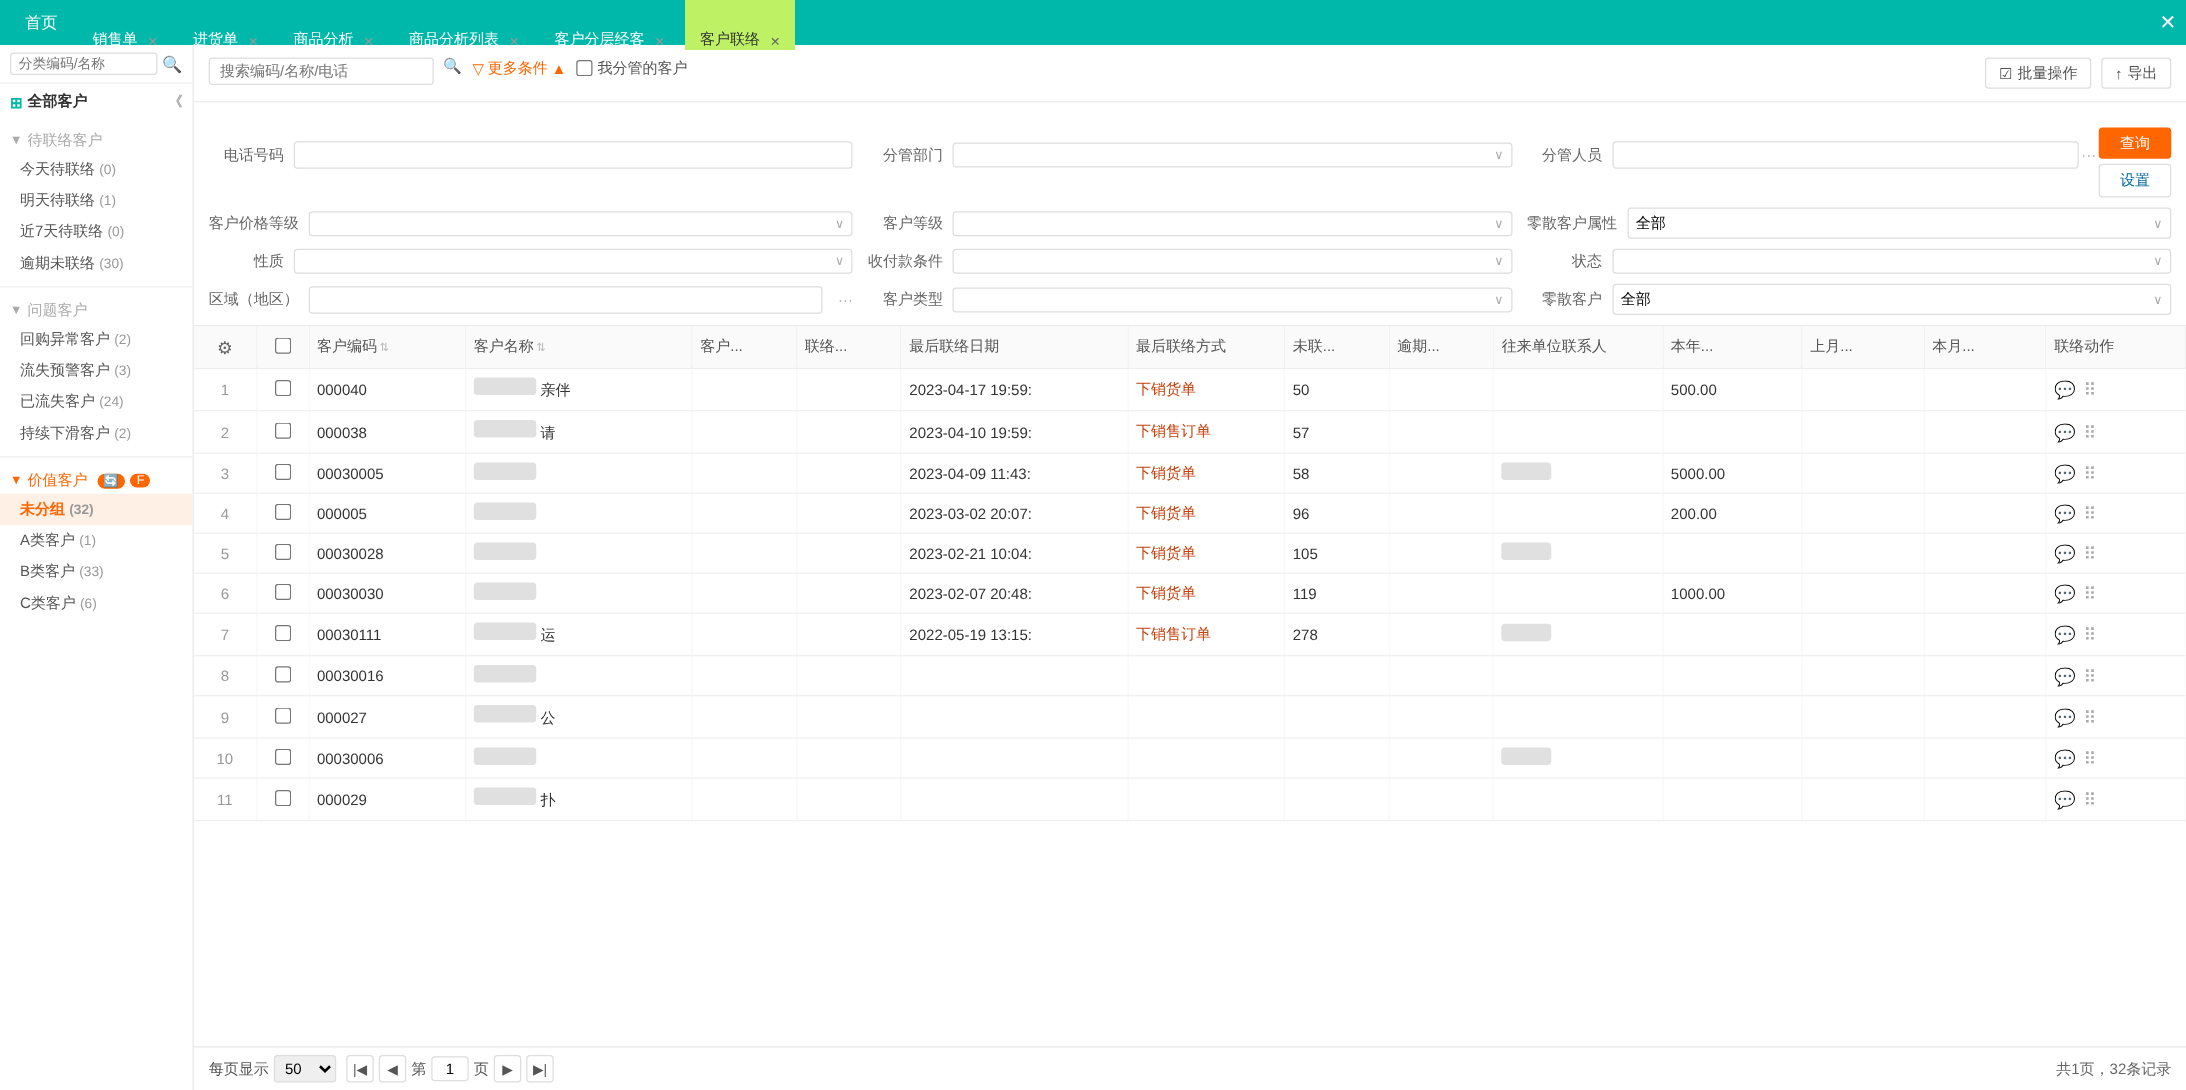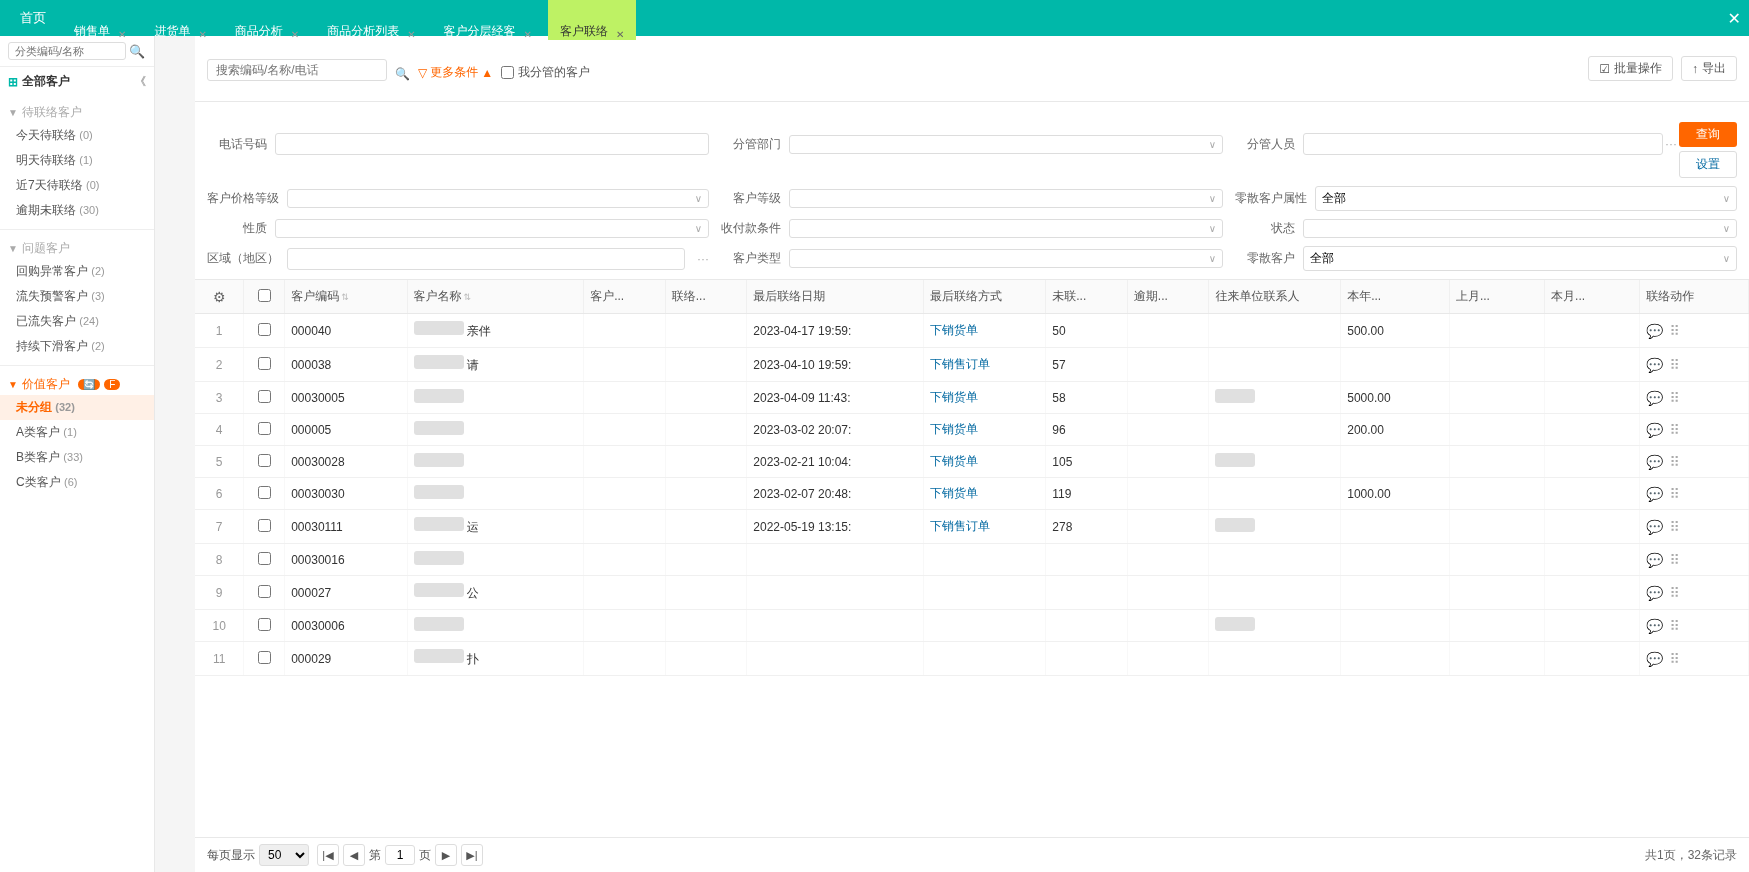--- a/index.html
+++ b/index.html
@@ -14,21 +14,21 @@
       padding: 0 12px; height: 44px; display: flex; align-items: flex-end; gap: 4px;
       cursor: pointer; color: white; font-size: 13px; white-space: nowrap;
     }
     .nav-tab.active { background: #bef264; color: #333; border-radius: 4px 4px 0 0; }
     .nav-tab .close-x { font-size: 10px; color: #999; cursor: pointer; margin-left: 4px; }
     .nav-tab.active .close-x { color: #666; }
     .nav-home { padding: 0 12px; height: 36px; display: flex; align-items: center; color: white; font-size: 13px; cursor: pointer; }
     .top-nav-close { position: absolute; right: 8px; top: 50%; transform: translateY(-50%); color: white; cursor: pointer; font-size: 16px; }
 
     
-    .main-layout { display: flex; height: calc(872px - 36px); gap: 40px; }
+    .main-layout { display: flex; height: calc(872px - 36px); }
 
     
     .sidebar { width: 155px; background: white; border-right: 1px solid #e8e8e8; display: flex; flex-direction: column; overflow-y: auto; flex-shrink: 0; }
     .sidebar-search { padding: 6px 8px; border-bottom: 1px solid #eee; display: flex; align-items: center; gap: 4px; }
     .sidebar-search input { border: 1px solid #ddd; border-radius: 3px; padding: 2px 6px; width: 100%; font-size: 11px; outline: none; }
     .sidebar-search-icon { color: #aaa; font-size: 13px; cursor: pointer; }
     .sidebar-header { display: flex; align-items: center; justify-content: space-between; padding: 6px 8px; font-weight: bold; color: #333; cursor: pointer; }
     .sidebar-header .icon-grid { color: #00b8a9; margin-right: 4px; }
     .sidebar-header-left { display: flex; align-items: center; }
     .sidebar-collapse { color: #aaa; font-size: 11px; cursor: pointer; }
@@ -37,21 +37,21 @@
     .sidebar-group-title .arrow { font-size: 10px; }
     .sidebar-item { padding: 4px 8px 4px 16px; color: #555; cursor: pointer; font-size: 12px; }
     .sidebar-item.active { background: #fff0e6; color: #f60; font-weight: bold; }
     .sidebar-item .count { color: #999; font-size: 11px; }
     .sidebar-divider { border: none; border-top: 1px solid #eee; margin: 2px 0; }
 
     
     .content-area { flex: 1; display: flex; flex-direction: column; overflow: hidden; }
 
     
-    .filter-bar { background: white; border-bottom: 1px solid #e8e8e8; padding: 20px 12px; display: flex; align-items: flex-end; gap: 8px; }
+    .filter-bar { background: white; border-bottom: 1px solid #e8e8e8; padding: 10px 12px; display: flex; align-items: flex-start; gap: 8px; }
     .filter-search-input { border: 1px solid #ddd; border-radius: 3px; padding: 3px 8px; width: 180px; outline: none; font-size: 12px; }
     .filter-search-btn { color: #aaa; cursor: pointer; }
     .filter-more { color: #f60; cursor: pointer; display: flex; align-items: center; gap: 3px; font-size: 12px; }
     .filter-checkbox { display: flex; align-items: center; gap: 4px; color: #555; cursor: pointer; }
     .filter-right { margin-left: auto; display: flex; align-items: center; gap: 8px; }
     .btn-batch { border: 1px solid #ddd; background: white; padding: 3px 10px; border-radius: 3px; cursor: pointer; color: #555; display: flex; align-items: center; gap: 4px; }
     .btn-export { border: 1px solid #ddd; background: white; padding: 3px 10px; border-radius: 3px; cursor: pointer; color: #555; display: flex; align-items: center; gap: 4px; }
 
     
     .advanced-filter { background: white; border-bottom: 1px solid #e8e8e8; padding: 8px 12px; display: grid; grid-template-columns: 1fr 1fr 1fr; gap: 8px 12px; }
@@ -77,21 +77,21 @@
     .col-contact { width: 60px; }
     .col-date { width: 130px; }
     .col-method { width: 90px; }
     .col-uncontact { width: 60px; }
     .col-overdue { width: 60px; }
     .col-contacts { width: 90px; }
     .col-year { width: 80px; }
     .col-last-month { width: 70px; }
     .col-this-month { width: 70px; }
     .col-actions { width: 80px; }
-    .link-text { color: #0369a1; cursor: pointer; text-decoration: none; }
+    .link-text { color: #c2410c; cursor: pointer; text-decoration: none; }
     .blurred { background: #e0e0e0; border-radius: 3px; color: transparent; display: inline-block; min-width: 60px; height: 14px; }
     .blurred-sm { background: #e0e0e0; border-radius: 3px; color: transparent; display: inline-block; min-width: 40px; height: 14px; }
     .action-icons { display: flex; align-items: center; gap: 6px; }
     .action-icon { color: #aaa; cursor: pointer; font-size: 14px; }
     .settings-icon { color: #666; cursor: pointer; font-size: 14px; }
     input[type="checkbox"] { cursor: pointer; }
 
     
     .table-footer { background: white; border-top: 1px solid #e8e8e8; padding: 6px 12px; display: flex; align-items: center; gap: 8px; color: #555; }
     .footer-per-page { display: flex; align-items: center; gap: 4px; }

